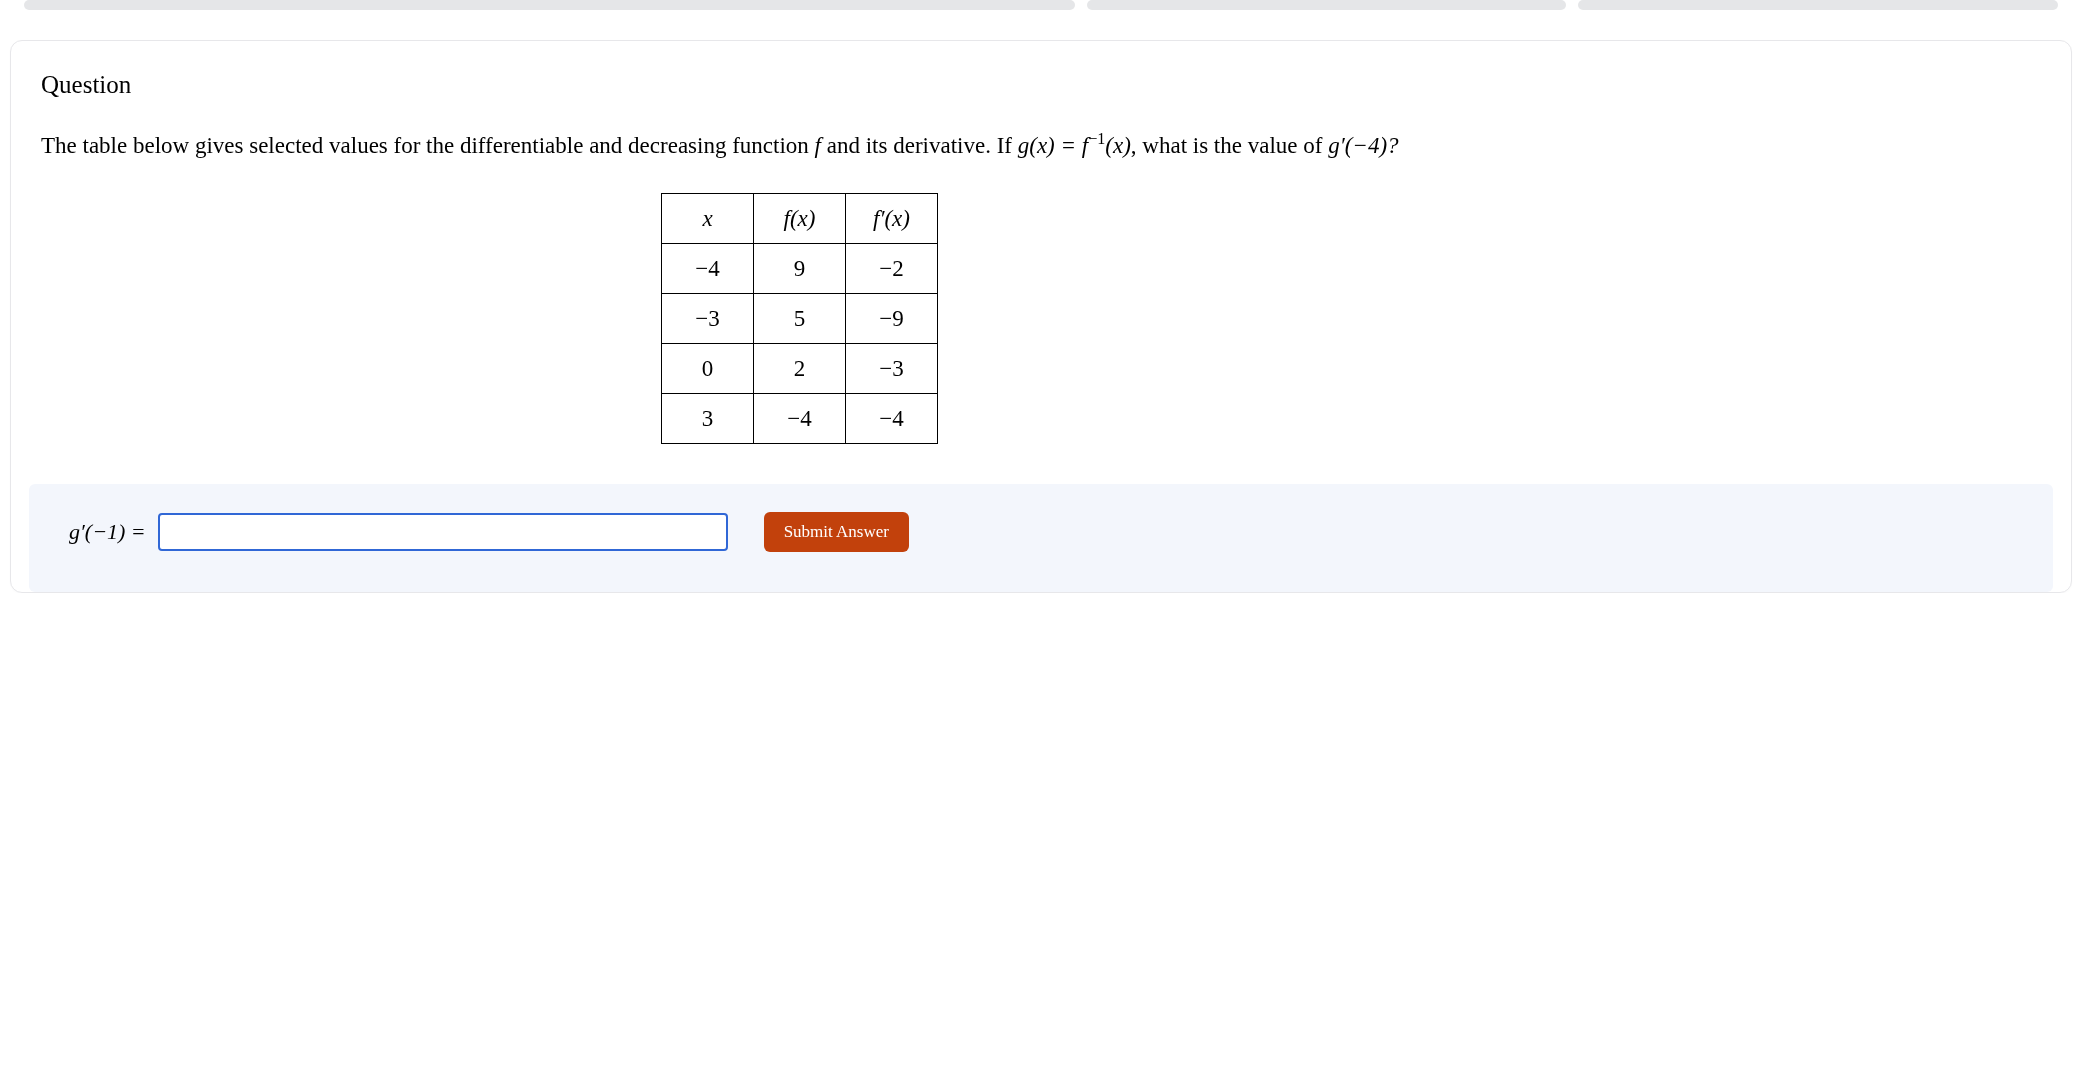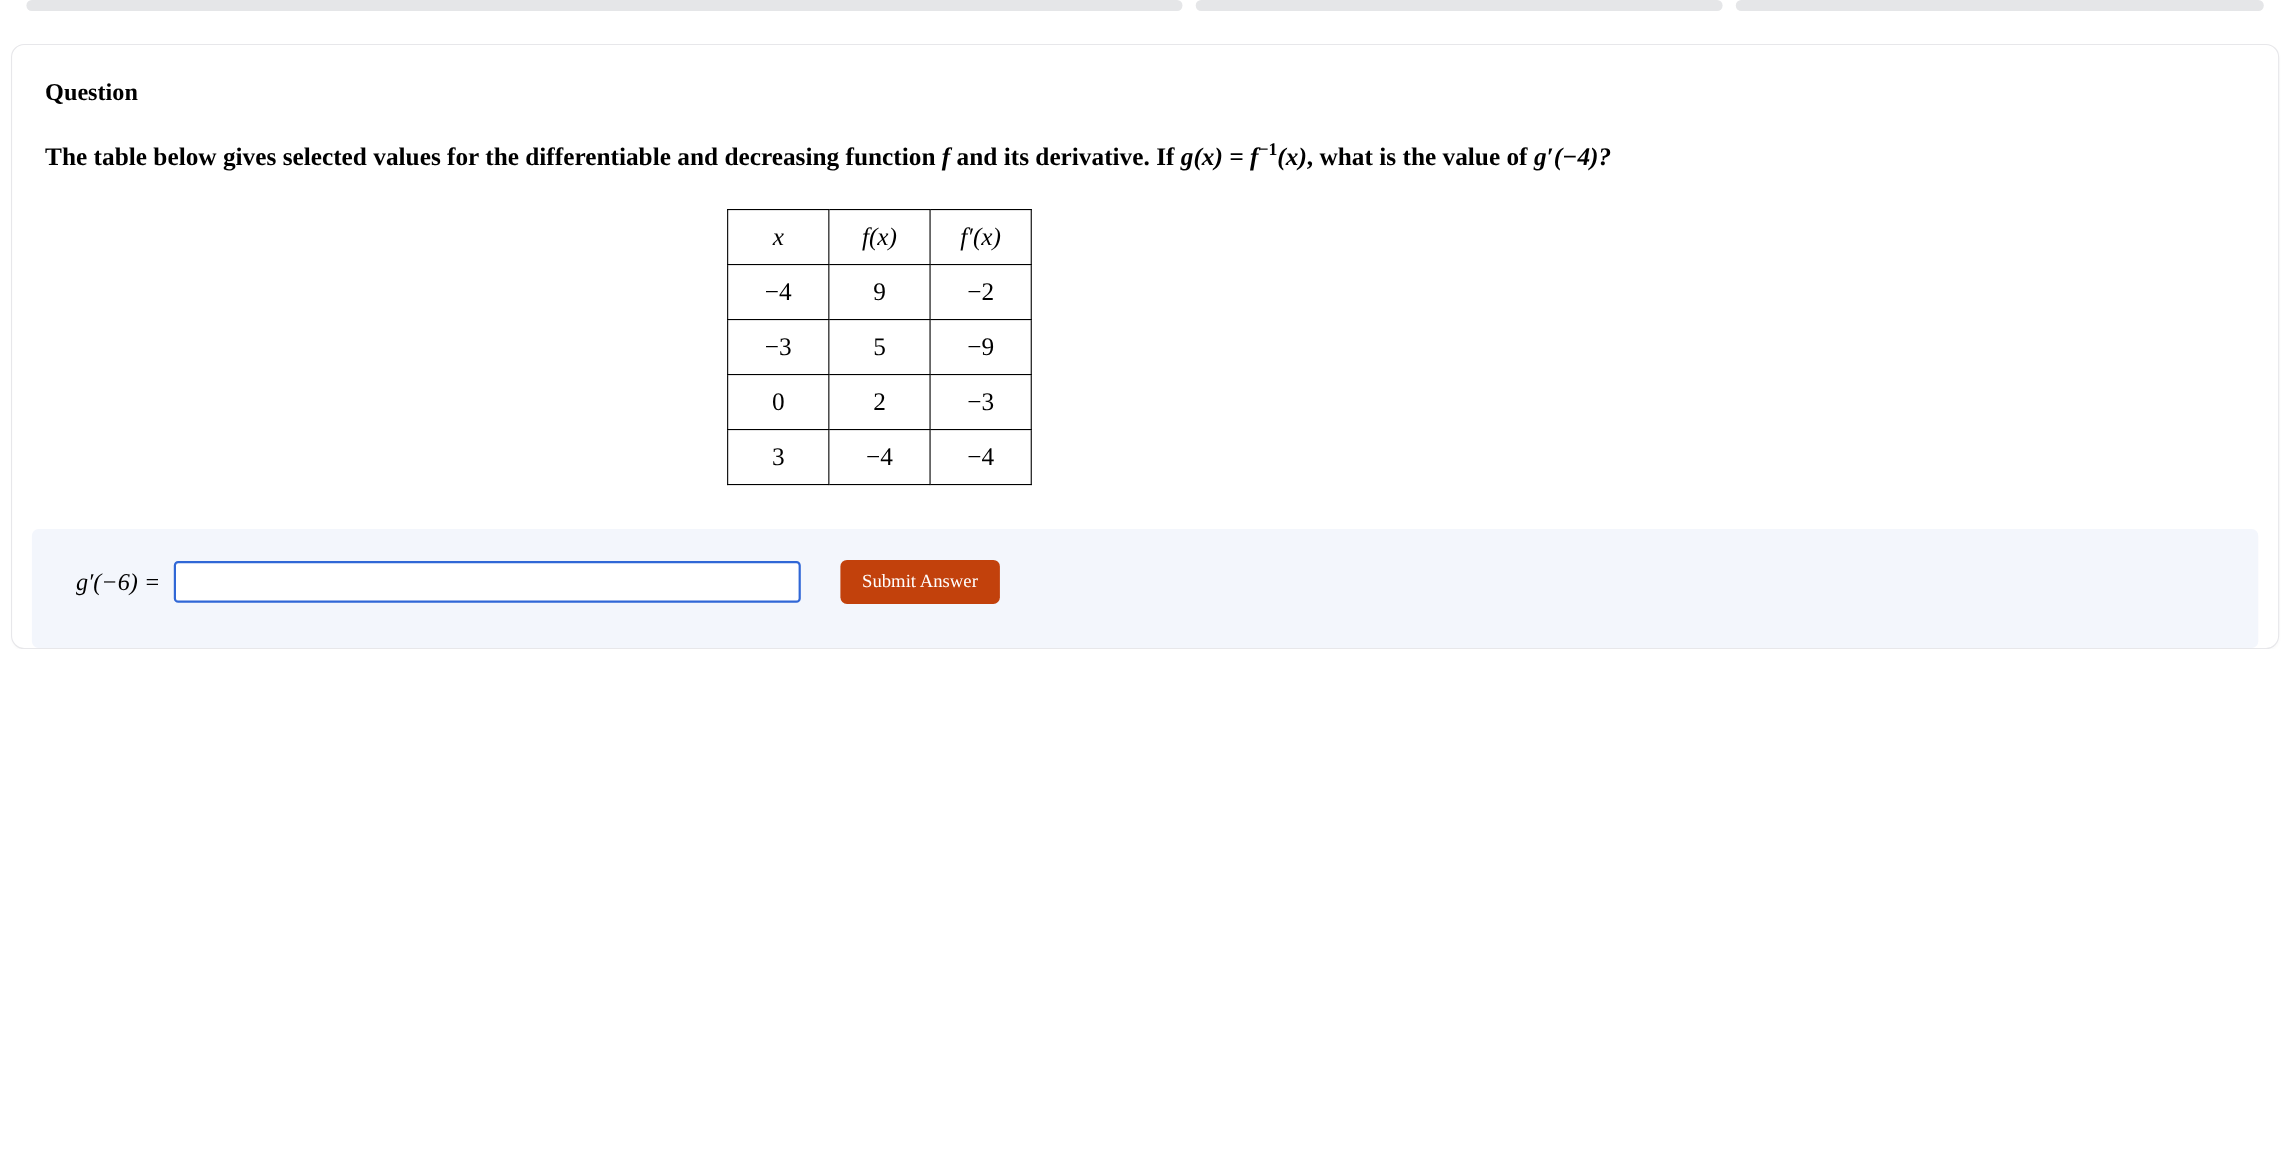--- a/index.html
+++ b/index.html
@@ -34,22 +34,22 @@
     box-shadow: 0 1px 2px rgba(0,0,0,0.02);
   }
 
   .header-row {
     display: flex;
     justify-content: space-between;
     align-items: center;
     margin-bottom: 28px;
   }
   .question-label {
-    font-weight: bold;
-    font-size: 22px;
+    font-weight: normal;
+    font-size: 25px;
     font-family: Georgia, serif;
     text-align: center;
   }
   .header-buttons { display: flex; gap: 16px; }
   .btn-outline {
     border: 1px solid #7c7c7c;
     background: #fff;
     border-radius: 6px;
     padding: 10px 20px;
     font-size: 18px;
@@ -59,21 +59,20 @@
     gap: 8px;
     cursor: pointer;
     color: #222;
   }
   .btn-outline svg { width: 18px; height: 18px; }
 
   .problem-text {
     font-size: 23px;
     line-height: 1.5;
     margin-bottom: 30px;
-    font-weight: bold;
   }
   .math-i { font-style: italic; font-family: 'Latin Modern', Georgia, serif; }
 
   .table-wrap { padding-left: 620px; margin-bottom: 40px; }
   table.val {
     border-collapse: collapse;
     font-size: 23px;
   }
   table.val td {
     border: 1.5px solid #000;
@@ -192,19 +191,19 @@
         <td>−4</td>
         <td>−4</td>
       </tr>
     </tbody>
       </table>
   </div>
 
   <div class="answer-box">
 
     <div class="answer-row">
-      <span class="gprime-label">g′(−6) =</span>
+      <span class="gprime-label">g′(−1) =</span>
       <input class="answer-input" type="text" value="" style="">
       <button class="submit-btn">Submit Answer</button>
     </div>
   </div>
 
 </div>
 
 </body></html>

